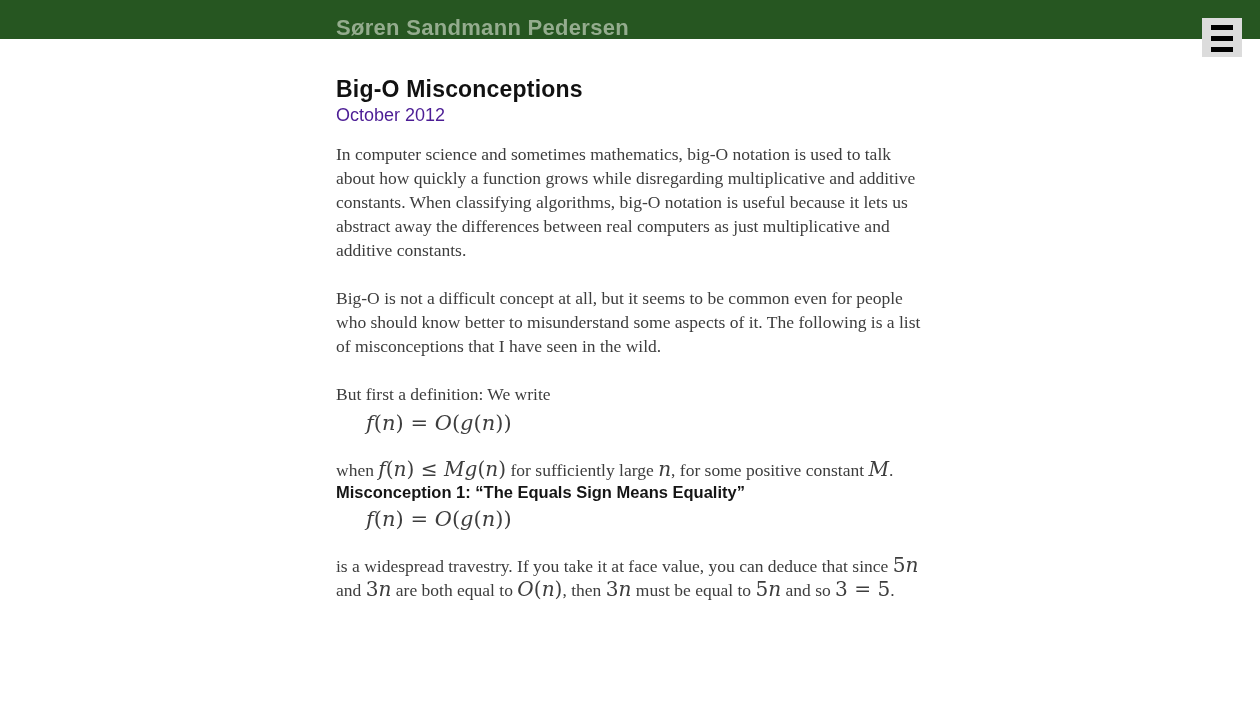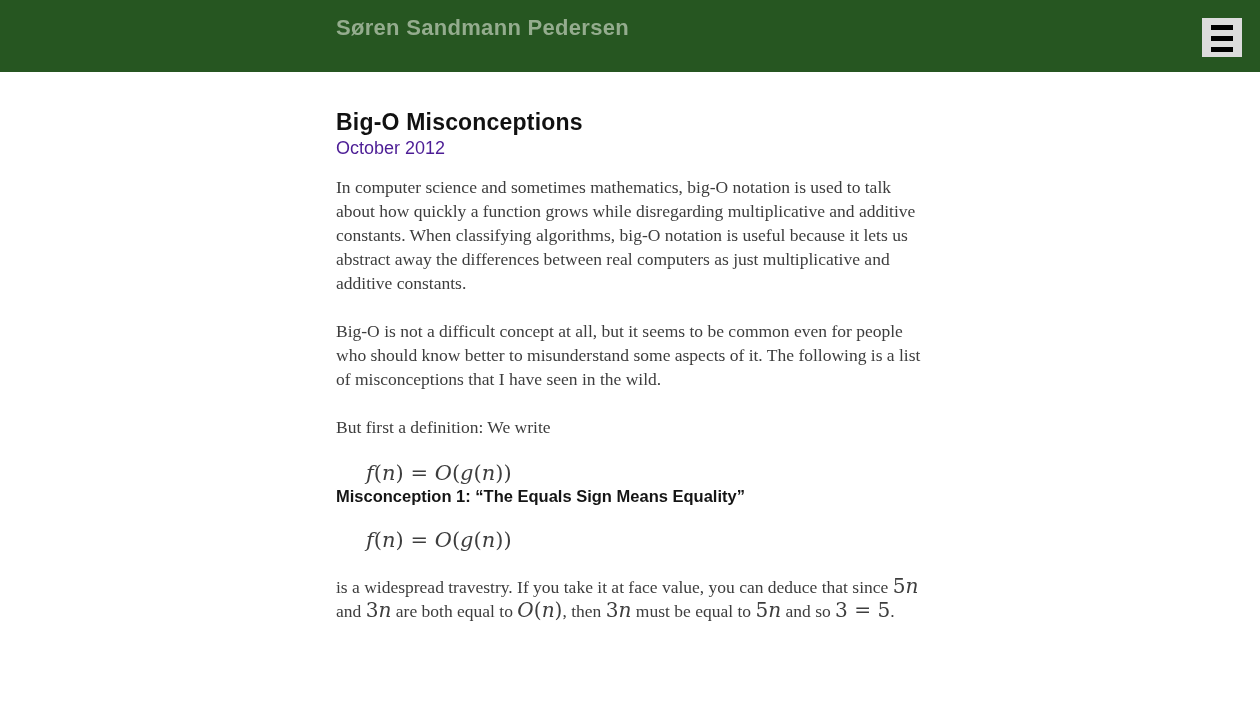--- a/index.html
+++ b/index.html
@@ -9,21 +9,21 @@
     width: 1260px;
     height: 720px;
     overflow: hidden;
     background: #ffffff;
     font-family: "Liberation Serif", "DejaVu Serif", serif;
   }
 
   
   .site-header {
     position: relative;
-    height: 72px;
+    height: 39px;
     background: #265621;
   }
   .header-inner {
     width: 588px;
     margin: 0 auto;
     height: 56px;
   }
   .site-title {
     display: inline-block;
     font-family: "Liberation Sans", sans-serif;
@@ -115,21 +115,21 @@
     line-height: 1;
     color: #3d3d3d;
     white-space: nowrap;
   }
   .math-display .math { font-size: 21px; }
   .math i { font-style: italic; }
 
   
   .mt-date-gap   { margin-top: 20px; }
   .mt-para       { margin-top: 24px; }
-  .mt-formula    { margin-top: 21px; }
+  .mt-formula    { margin-top: 4px; }
   .mt-after-math { margin-top: 22px; }
   .mt-heading    { margin-top: 25px; }
   .mt-after-h2   { margin-top: 14px; }
 </style>
 </head>
 <body>
 
 <header class="site-header">
   <div class="header-inner">
     <a class="site-title">Søren Sandmann Pedersen</a>
@@ -149,20 +149,21 @@
   <div class="post-date">October 2012</div>
 
   <p class="mt-date-gap">In computer science and sometimes mathematics, big-O notation is used to talk about how quickly a function grows while disregarding multiplicative and additive constants. When classifying algorithms, big-O notation is useful because it lets us abstract away the differences between real computers as just multiplicative and additive constants.</p>
 
   <p class="mt-para">Big-O is not a difficult concept at all, but it seems to be common even for people who should know better to misunderstand some aspects of it. The following is a list of misconceptions that I have seen in the wild.</p>
 
   <p class="mt-para">But first a definition: We write</p>
 
   <div class="math-display mt-formula"><span class="math"><i>f</i>(<i>n</i>) = <i>O</i>(<i>g</i>(<i>n</i>))</span></div>
 
+  <p class="mt-after-math">when <span class="math"><i>f</i>(<i>n</i>) ≤ <i>Mg</i>(<i>n</i>)</span> for sufficiently large <span class="math"><i>n</i></span>, for some positive constant <span class="math"><i>M</i></span>.</p>
 
   <h2 class="section-heading mt-heading">Misconception 1: “The Equals Sign Means Equality”</h2>
 
 
   <div class="math-display mt-formula"><span class="math"><i>f</i>(<i>n</i>) = <i>O</i>(<i>g</i>(<i>n</i>))</span></div>
 
   <p class="mt-after-math">is a widespread travestry. If you take it at face value, you can deduce that since <span class="math">5<i>n</i></span> and <span class="math">3<i>n</i></span> are both equal to <span class="math"><i>O</i>(<i>n</i>)</span>, then <span class="math">3<i>n</i></span> must be equal to <span class="math">5<i>n</i></span> and so <span class="math">3 = 5</span>.</p>
 
 </main>
 

